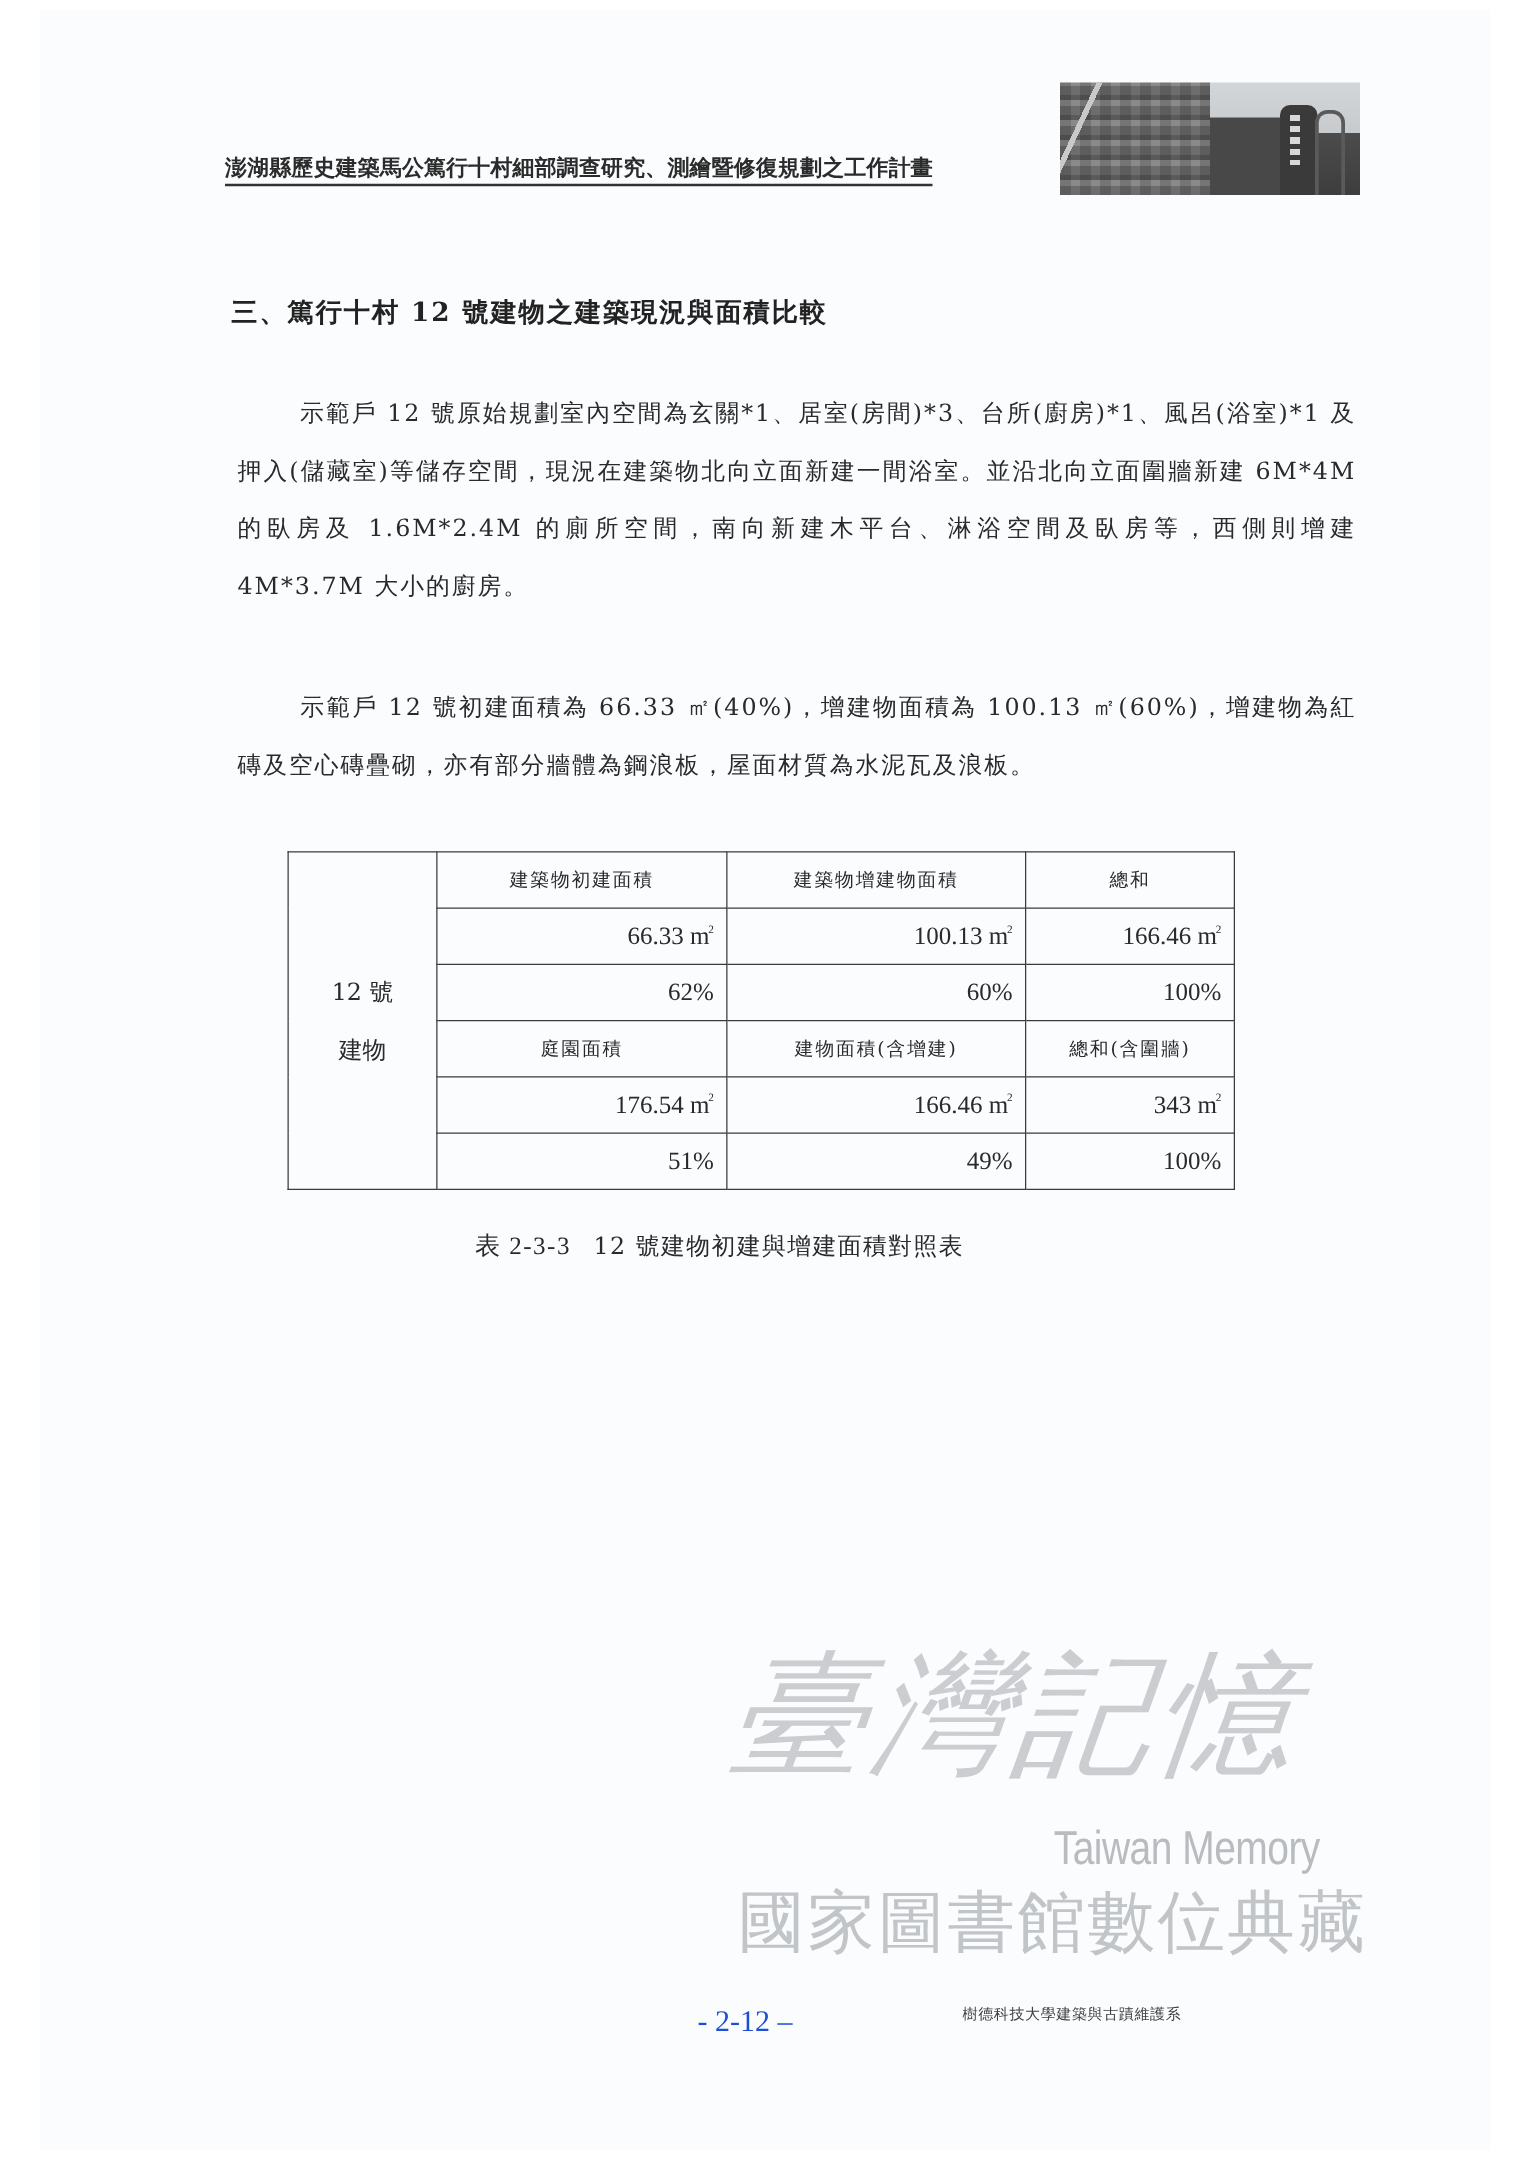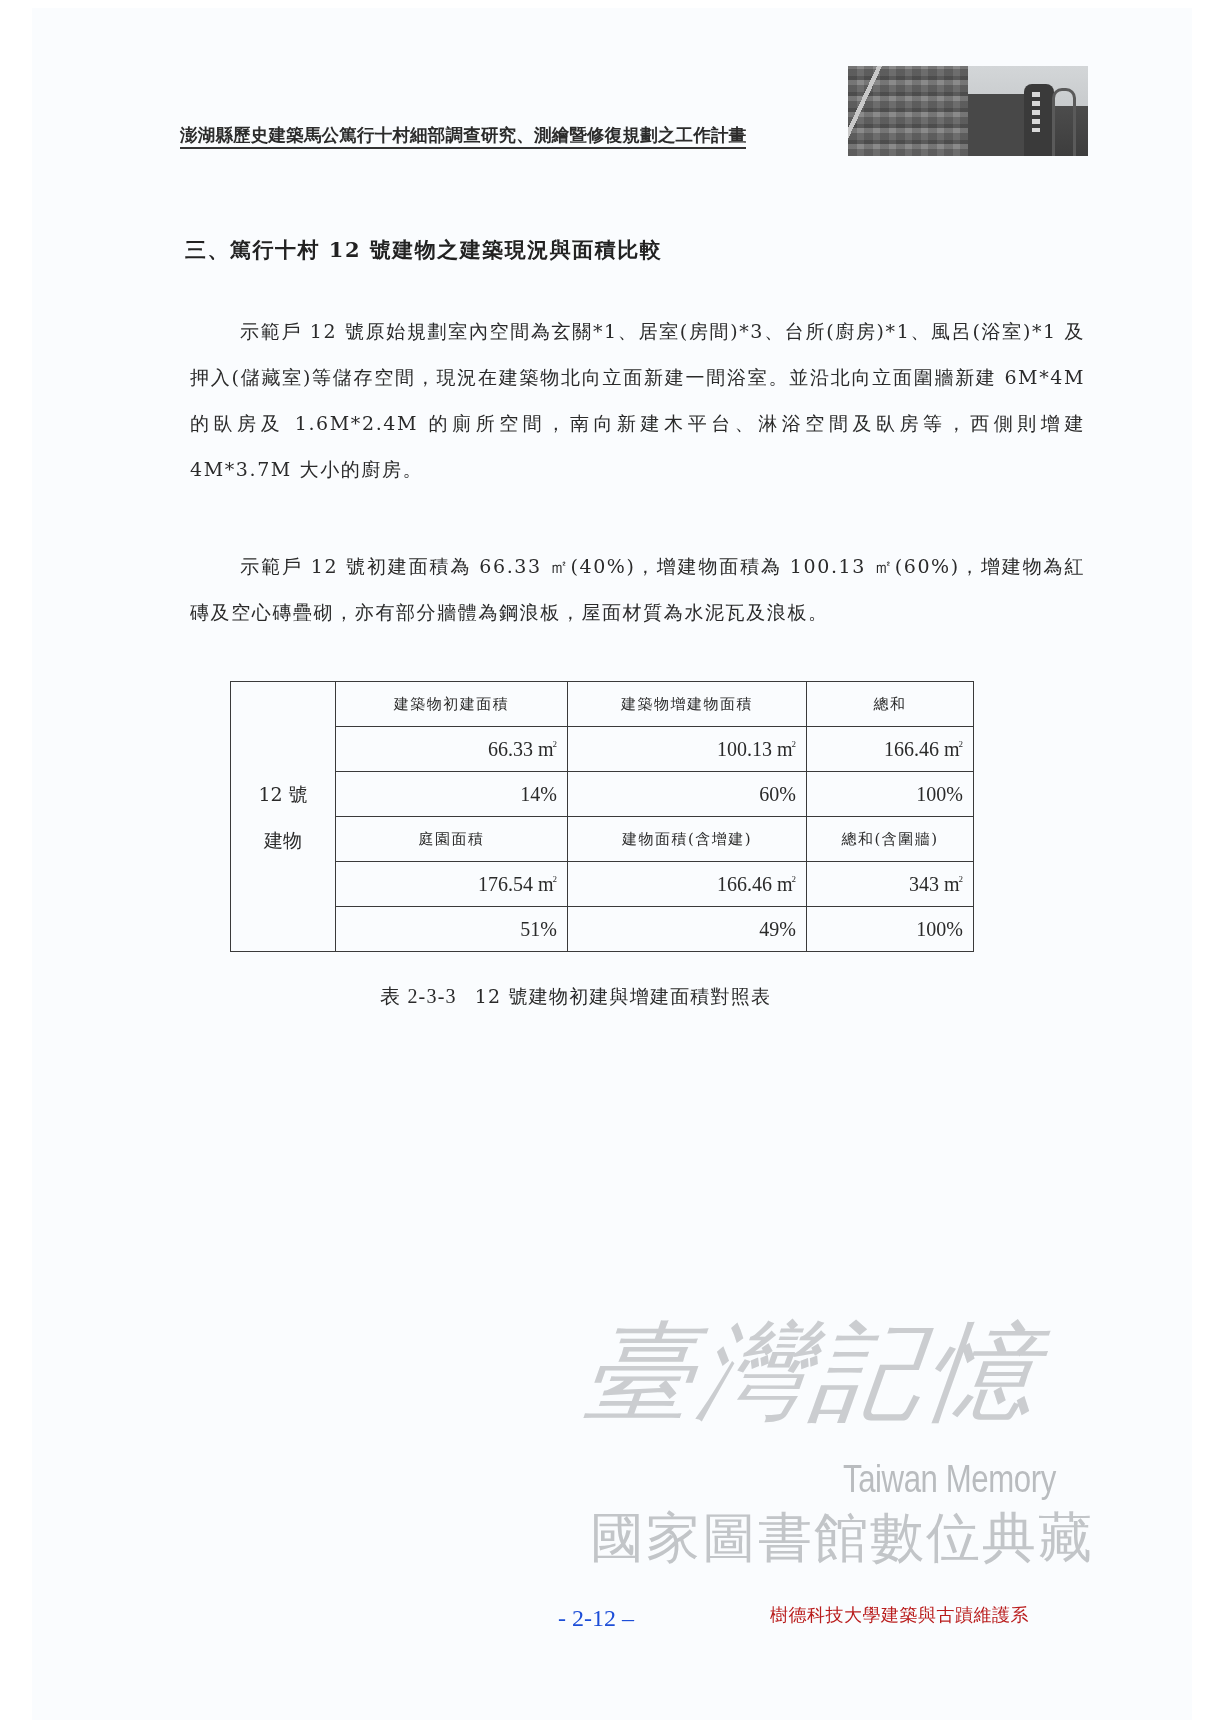--- a/index.html
+++ b/index.html
@@ -139,21 +139,21 @@
     font-family: "Liberation Serif", "DejaVu Serif", serif;
     font-size: 20px;
     color: #2a2a2a;
   }
   .area-table td {
     border: 1.5px solid #3a3a3a;
     height: 45px;
     padding: 0 8px;
     box-sizing: border-box;
   }
-  .area-table .c0 { width: 105px; text-align: center; vertical-align: middle; line-height: 46px; font-family: "DejaVu Serif", "Liberation Serif", serif; font-size: 19px; }
+  .area-table .c0 { width: 119px; text-align: center; vertical-align: middle; line-height: 46px; font-family: "DejaVu Serif", "Liberation Serif", serif; font-size: 19px; }
   .area-table .c1 { width: 232px; }
   .area-table .c2 { width: 239px; }
   .area-table .c3 { width: 167px; }
   .area-table .head { text-align: center; font-family: "DejaVu Serif", "Liberation Serif", serif; font-size: 15px; letter-spacing: 1.5px; }
   .area-table .num { text-align: right; padding-right: 10px; }
   .area-table sup { font-size: 9px; vertical-align: 9px; margin-left: -1px; }
 
   .caption {
     position: absolute;
     left: 380px;
@@ -211,22 +211,22 @@
     font-family: "Liberation Serif", serif;
     font-size: 24px;
     color: #1d4ed8;
     white-space: nowrap;
   }
   .footer-org {
     position: absolute;
     left: 770px;
     top: 1603px;
     font-family: Liberation Mono, monospace;
-    font-size: 18px;
-    color: #b91c1c;
+    font-size: 12px;
+    color: #404040;
     white-space: nowrap;
     letter-spacing: 0.5px;
   }
 </style>
 </head>
 <body>
 
 <div class="page"></div>
 
 <div class="header-title">澎湖縣歷史建築馬公篤行十村細部調查研究、測繪暨修復規劃之工作計畫</div>
@@ -255,21 +255,21 @@
     <td class="c1 head">建築物初建面積</td>
     <td class="c2 head">建築物增建物面積</td>
     <td class="c3 head">總和</td>
   </tr>
   <tr>
     <td class="c1 num"><span>66.33</span> <span>m</span><sup>2</sup></td>
     <td class="c2 num"><span>100.13</span> <span>m</span><sup>2</sup></td>
     <td class="c3 num"><span>166.46</span> <span>m</span><sup>2</sup></td>
   </tr>
   <tr>
-    <td class="c1 num">14%</td>
+    <td class="c1 num">62%</td>
     <td class="c2 num">60%</td>
     <td class="c3 num">100%</td>
   </tr>
   <tr>
     <td class="c1 head">庭園面積</td>
     <td class="c2 head">建物面積(含增建)</td>
     <td class="c3 head">總和(含圍牆)</td>
   </tr>
   <tr>
     <td class="c1 num"><span>176.54</span> <span>m</span><sup>2</sup></td>

